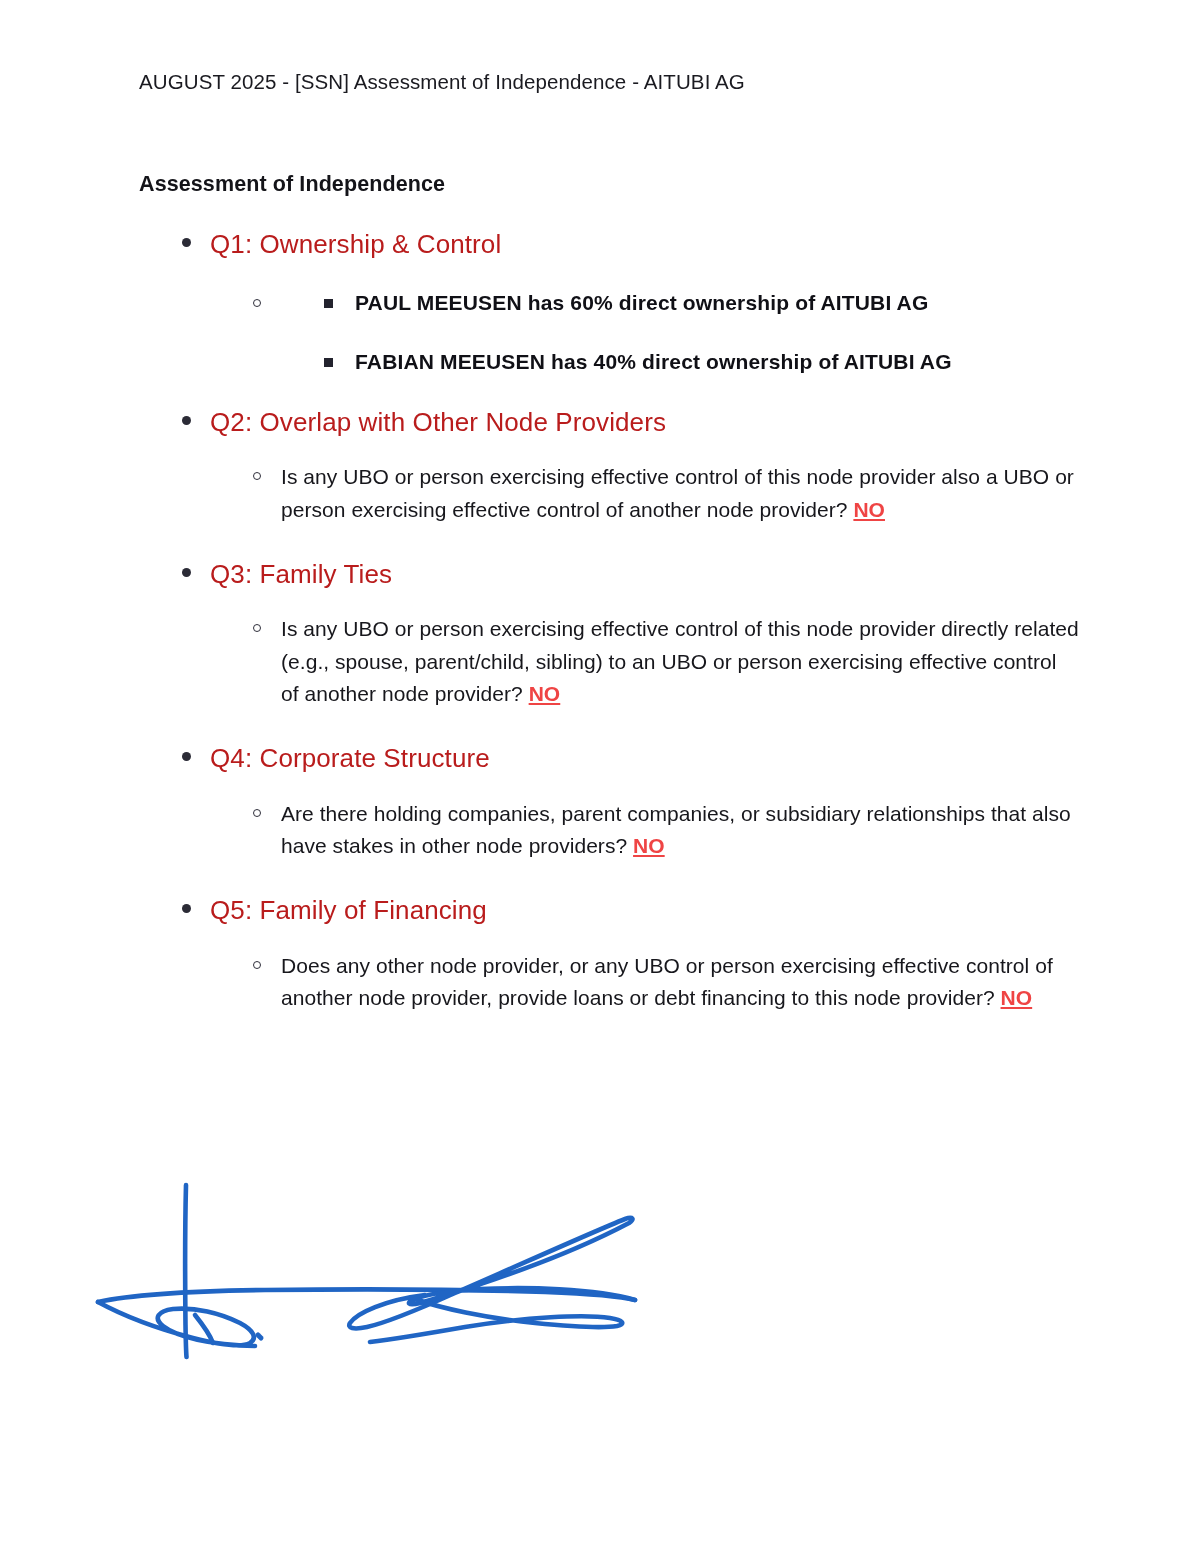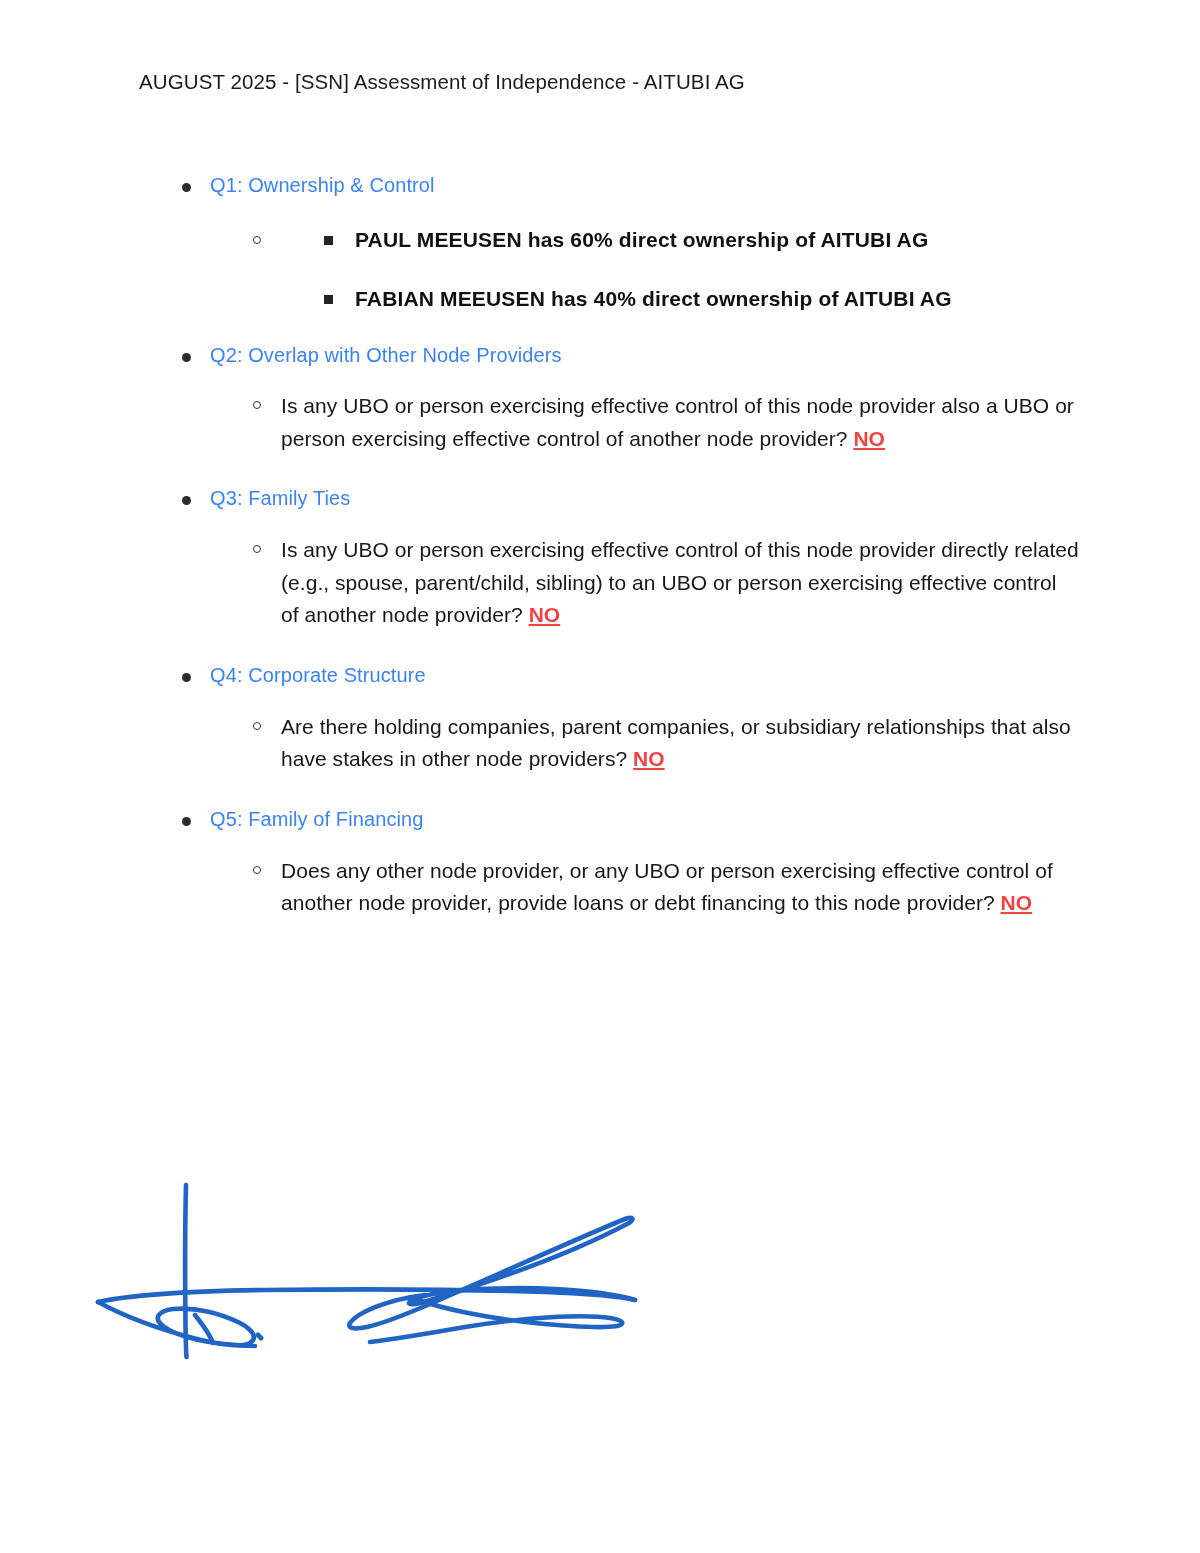--- a/index.html
+++ b/index.html
@@ -57,23 +57,23 @@
     content: "";
     position: absolute;
     left: 43px;
     top: 11px;
     width: 9px;
     height: 9px;
     border-radius: 50%;
     background: #2b2b36;
   }
   .q-title {
-    font-size: 20px;
+    font-size: 26px;
     line-height: 1.34;
-    color: #3b82f6;
+    color: #b91c1c;
     letter-spacing: 0.1px;
   }
 
   ul.lvl2 {
     list-style: none;
     margin: 22px 0 0 0;
     padding: 0;
   }
   ul.lvl2 > li {
     position: relative;
@@ -152,20 +152,21 @@
 </style>
 </head>
 <body>
 
 <div class="page">
 
   <div class="doc-header">AUGUST 2025 - [SSN] Assessment of Independence  - AITUBI AG</div>
 
   <div class="body-area">
 
+    <div class="section-title">Assessment of Independence</div>
 
     <ul class="lvl1">
 
       <li>
         <div class="q-title">Q1: Ownership &amp; Control</div>
         <ul class="lvl2">
           <li>
             <ul class="lvl3">
               <li>
                 <div class="q-strong">PAUL MEEUSEN has 60% direct ownership of AITUBI AG</div>

